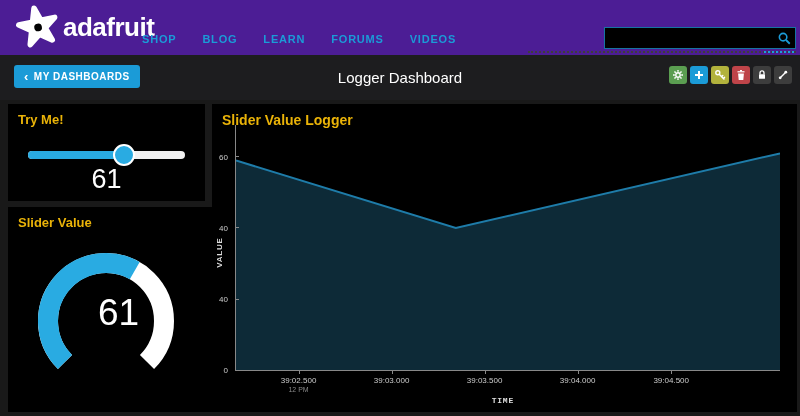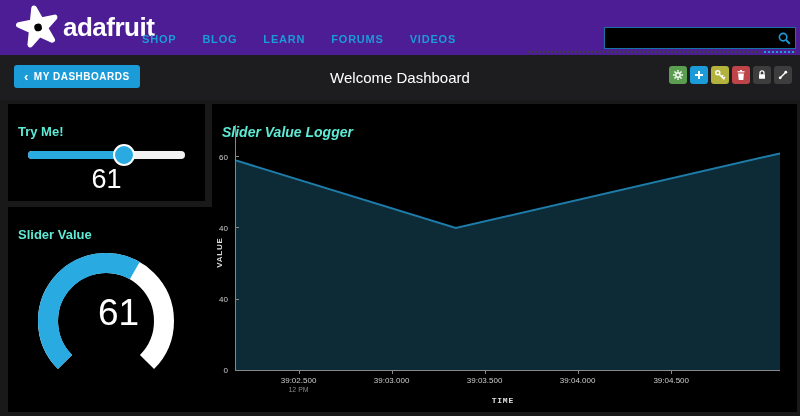--- a/index.html
+++ b/index.html
@@ -23,25 +23,25 @@
   .backbtn{position:absolute;left:14px;top:10px;background:#1b9bd7;color:#fff;border:none;border-radius:3px;
            font-family:inherit;font-size:10px;font-weight:bold;letter-spacing:0.5px;padding:6px 10px;cursor:pointer;
            display:flex;align-items:center;gap:5px;}
   .backbtn .chev{font-size:13px;line-height:8px;font-weight:bold;}
   .dashtitle{position:absolute;left:0;right:0;top:14px;text-align:center;color:#fff;font-size:15px;}
   .actions{position:absolute;right:8px;top:11px;display:flex;gap:3px;}
   .actbtn{width:18px;height:18px;border:none;border-radius:3px;padding:0;cursor:pointer;
           display:flex;align-items:center;justify-content:center;}
   
   .block{position:absolute;background:#000;}
-  .block h3{margin:0;padding:20px 10px;font-size:13px;font-weight:600;color:#5eead4;}
+  .block h3{margin:0;padding:8px 10px;font-size:13px;font-weight:600;color:#eab308;}
   #slider-block{left:8px;top:104px;width:197px;height:97px;}
   #gauge-block{left:8px;top:207px;width:221px;height:205px;}
   #chart-block{left:212px;top:104px;width:585px;height:308px;}
-  #chart-block h3{font-size:14px;font-style:italic;}
+  #chart-block h3{font-size:14px;}
   
   .slider{position:absolute;left:20px;right:20px;top:40px;height:22px;}
   .track{position:absolute;left:0;right:0;top:7px;height:8px;border-radius:4px;background:#f2f2f2;}
   .fill{height:100%;background:#29abe2;border-radius:4px 0 0 4px;}
   .thumb{position:absolute;top:0;width:22px;height:22px;border-radius:50%;background:#29abe2;
          border:2px solid #fff;box-sizing:border-box;cursor:pointer;}
   .slider-value{position:absolute;left:0;right:0;top:60px;text-align:center;color:#fff;font-size:27px;font-weight:400;}
   
   #gauge-svg{position:absolute;left:8px;top:36px;}
   .gauge-value{position:absolute;left:0;right:0;top:85px;text-align:center;color:#fff;font-size:37px;font-weight:400;}
@@ -87,21 +87,21 @@
   </div>
   <div class="dots"></div>
   <div class="dots cyan"></div>
 </header>
 
 <div class="subheader">
   <button class="backbtn">
     <span class="chev">‹</span>
     <span>MY DASHBOARDS</span>
   </button>
-  <div class="dashtitle">Welcome Dashboard</div>
+  <div class="dashtitle">Logger Dashboard</div>
   <div class="actions">
     <button class="actbtn" style="background: rgb(91, 158, 81);">
       <svg width="12" height="12" viewBox="0 0 12 12">
         <circle cx="6" cy="6" r="2.2" fill="none" stroke="#fff" stroke-width="1.4"></circle>
         <g stroke="#fff" stroke-width="1.4">
           <line x1="6" y1="2.8" x2="6" y2="1"></line>
             <line x1="8.26" y1="3.74" x2="9.54" y2="2.46"></line>
           <line x1="9.2" y1="6" x2="11" y2="6"></line>
             <line x1="8.26" y1="8.26" x2="9.54" y2="9.54"></line>
           <line x1="6" y1="9.2" x2="6" y2="11"></line>

